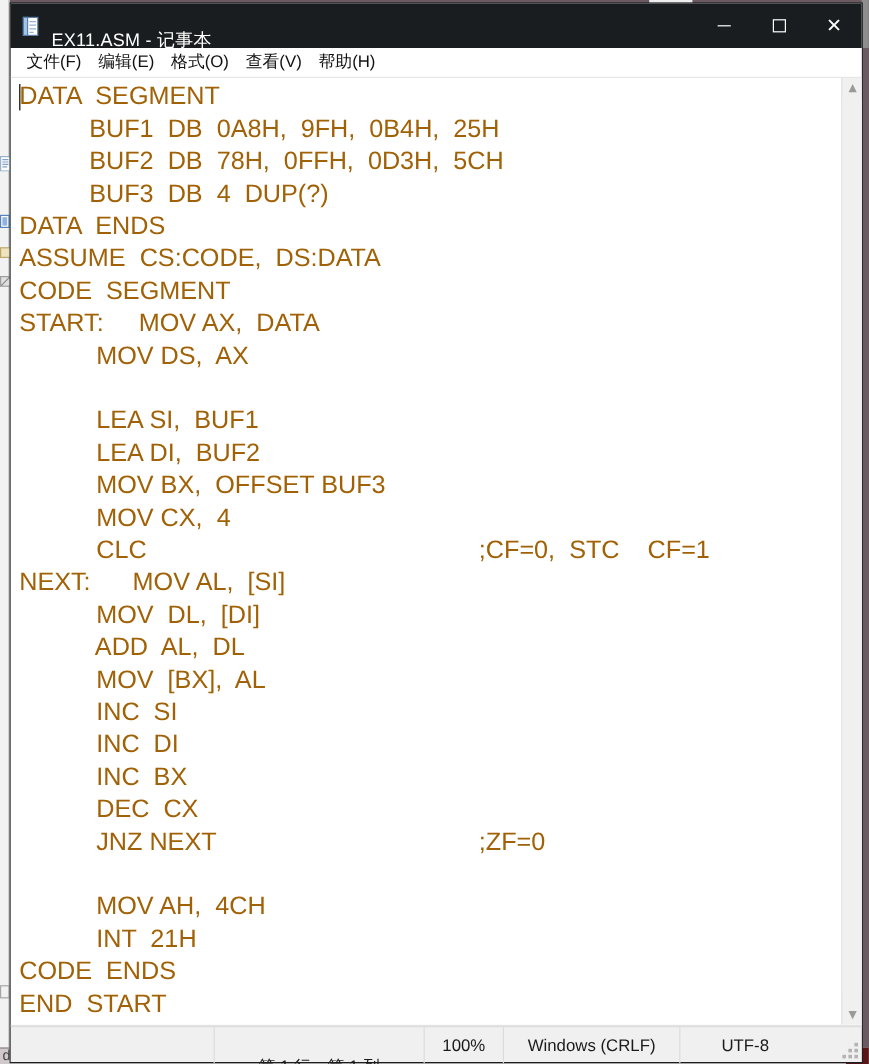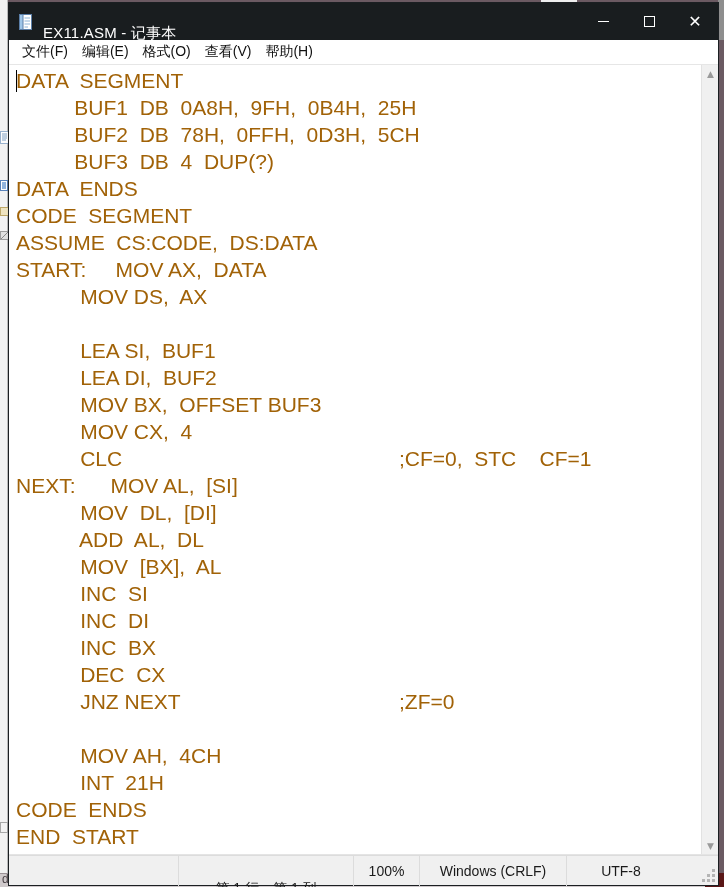--- a/index.html
+++ b/index.html
@@ -274,22 +274,22 @@
   </div>
 
   <div id="editor-area">
     <div id="code-surface">
       <div id="text-caret"></div>
     <div class="code-line">DATA  SEGMENT</div>
         <div class="code-line">          BUF1  DB  0A8H,  9FH,  0B4H,  25H</div>
         <div class="code-line">          BUF2  DB  78H,  0FFH,  0D3H,  5CH</div>
         <div class="code-line">          BUF3  DB  4  DUP(?)</div>
         <div class="code-line">DATA  ENDS</div>
+        <div class="code-line">ASSUME  CS:CODE,  DS:DATA</div>
         <div class="code-line">CODE  SEGMENT</div>
-        <div class="code-line">ASSUME  CS:CODE,  DS:DATA</div>
         <div class="code-line">START:     MOV AX,  DATA</div>
         <div class="code-line">           MOV DS,  AX</div>
         <div class="code-line"></div>
         <div class="code-line">           LEA SI,  BUF1</div>
         <div class="code-line">           LEA DI,  BUF2</div>
         <div class="code-line">           MOV BX,  OFFSET BUF3</div>
         <div class="code-line">           MOV CX,  4</div>
         <div class="code-line">           CLC<span class="cmt">;CF=0,  STC    CF=1</span></div>
         <div class="code-line">NEXT:      MOV AL,  [SI]</div>
         <div class="code-line">           MOV  DL,  [DI]</div>

